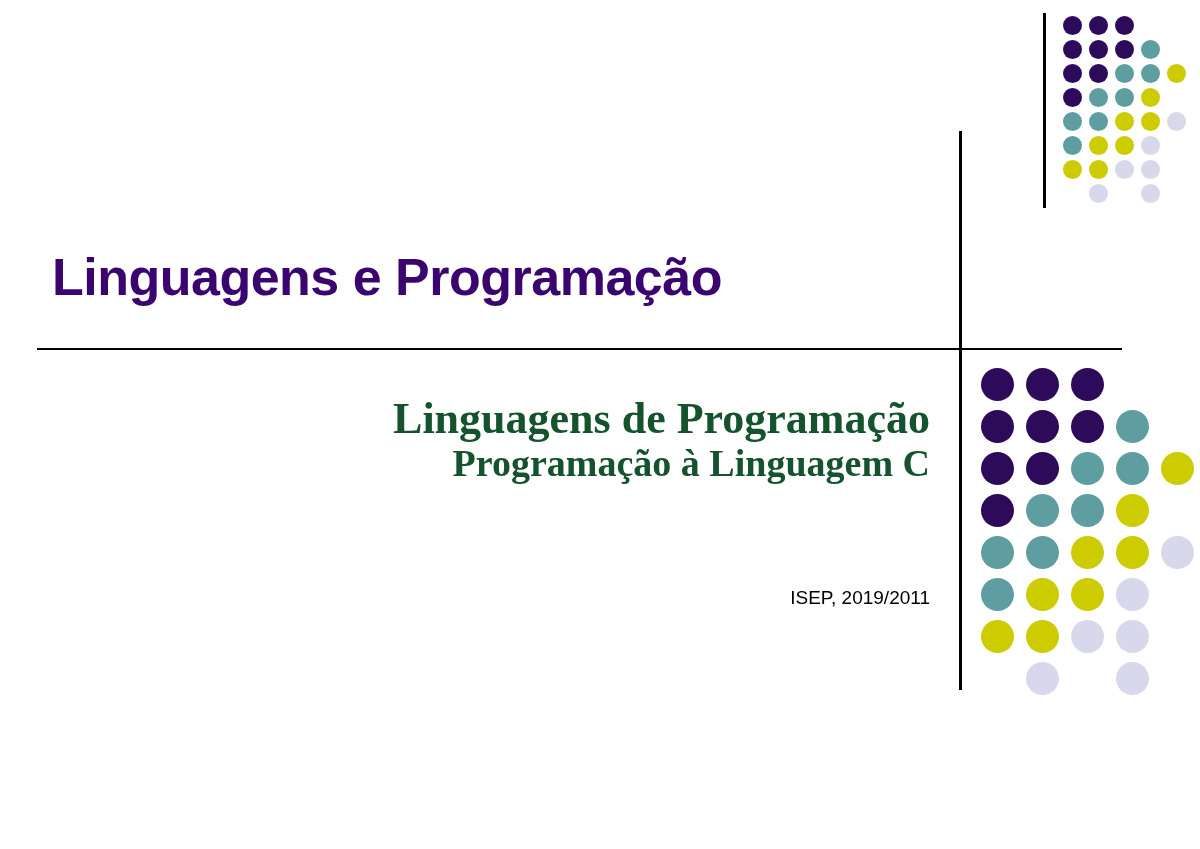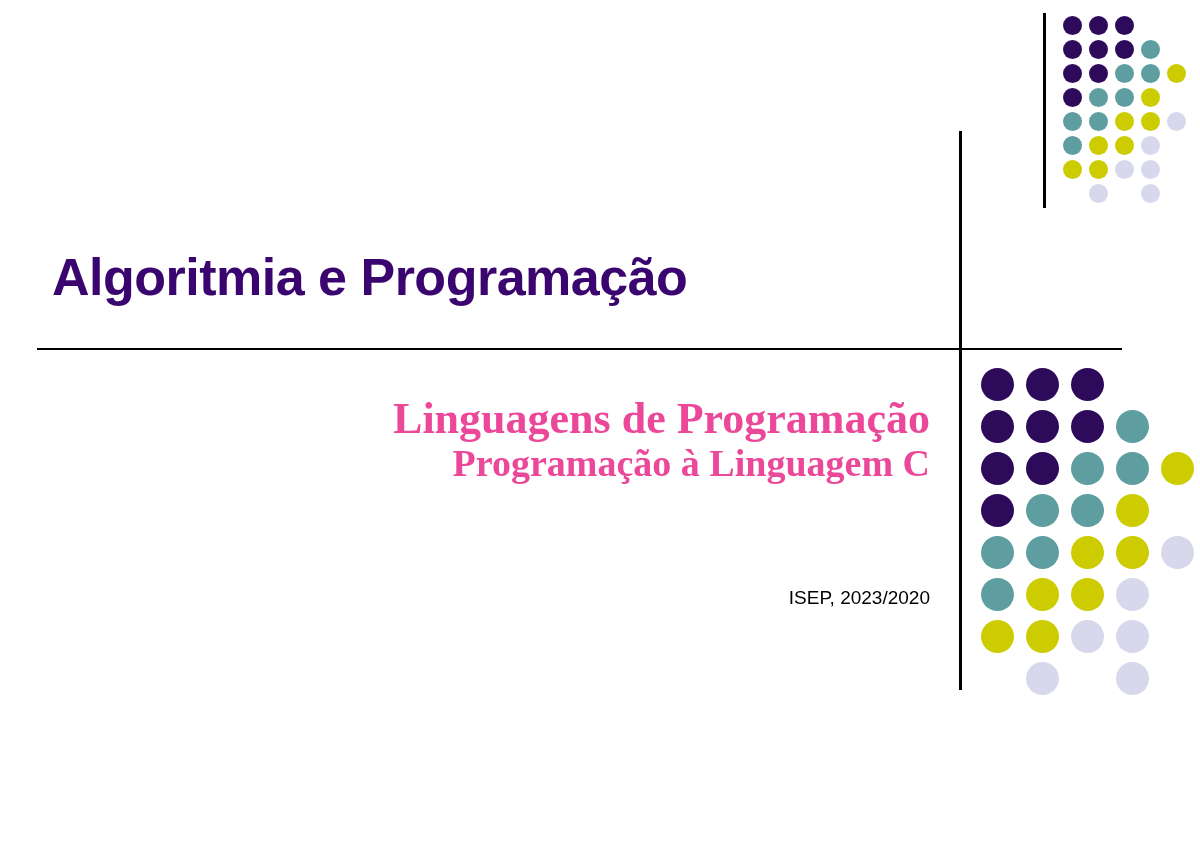--- a/index.html
+++ b/index.html
@@ -60,21 +60,21 @@
   }
 
   #subtitle-block {
     position: absolute;
     left: 120px;
     top: 396px;
     width: 810px;
     text-align: right;
     font-family: "Liberation Serif", serif;
     font-weight: bold;
-    color: #ec4899;
+    color: #14532d;
   }
   #subtitle-line1 {
     font-size: 44px;
     line-height: 1.06;
     display: block;
     white-space: nowrap;
   }
   #subtitle-line2 {
     font-size: 38px;
     line-height: 1.1;
@@ -158,29 +158,29 @@
       <span class="dot-row"><span class="dot" style="background: rgb(95, 158, 160);"></span><span class="dot" style="background: rgb(95, 158, 160);"></span><span class="dot" style="background: rgb(204, 204, 0);"></span><span class="dot" style="background: rgb(204, 204, 0);"></span><span class="dot" style="background: rgb(216, 216, 236);"></span></span>
       <span class="dot-row"><span class="dot" style="background: rgb(95, 158, 160);"></span><span class="dot" style="background: rgb(204, 204, 0);"></span><span class="dot" style="background: rgb(204, 204, 0);"></span><span class="dot" style="background: rgb(216, 216, 236);"></span><span class="dot empty"></span></span>
       <span class="dot-row"><span class="dot" style="background: rgb(204, 204, 0);"></span><span class="dot" style="background: rgb(204, 204, 0);"></span><span class="dot" style="background: rgb(216, 216, 236);"></span><span class="dot" style="background: rgb(216, 216, 236);"></span><span class="dot empty"></span></span>
       <span class="dot-row"><span class="dot empty"></span><span class="dot" style="background: rgb(216, 216, 236);"></span><span class="dot empty"></span><span class="dot" style="background: rgb(216, 216, 236);"></span><span class="dot empty"></span></span>
     </div>
 
   <div class="rule-h"></div>
 
   <div class="rule-v"></div>
 
-  <div id="main-title">Algoritmia e Programação</div>
+  <div id="main-title">Linguagens e Programação</div>
 
   <div id="subtitle-block">
     <span id="subtitle-line1">Linguagens de Programação</span>
     <span id="subtitle-line2">Programação à Linguagem C</span>
   </div>
 
   <div id="author-block">
-    <span id="author-affil">ISEP, 2023/2020</span>
+    <span id="author-affil">ISEP, 2019/2011</span>
   </div>
 
   <div class="dotgrid" id="logo-dots-large">
       <span class="dot-row"><span class="dot" style="background: rgb(45, 11, 90);"></span><span class="dot" style="background: rgb(45, 11, 90);"></span><span class="dot" style="background: rgb(45, 11, 90);"></span><span class="dot empty"></span><span class="dot empty"></span></span>
       <span class="dot-row"><span class="dot" style="background: rgb(45, 11, 90);"></span><span class="dot" style="background: rgb(45, 11, 90);"></span><span class="dot" style="background: rgb(45, 11, 90);"></span><span class="dot" style="background: rgb(95, 158, 160);"></span><span class="dot empty"></span></span>
       <span class="dot-row"><span class="dot" style="background: rgb(45, 11, 90);"></span><span class="dot" style="background: rgb(45, 11, 90);"></span><span class="dot" style="background: rgb(95, 158, 160);"></span><span class="dot" style="background: rgb(95, 158, 160);"></span><span class="dot" style="background: rgb(204, 204, 0);"></span></span>
       <span class="dot-row"><span class="dot" style="background: rgb(45, 11, 90);"></span><span class="dot" style="background: rgb(95, 158, 160);"></span><span class="dot" style="background: rgb(95, 158, 160);"></span><span class="dot" style="background: rgb(204, 204, 0);"></span><span class="dot empty"></span></span>
       <span class="dot-row"><span class="dot" style="background: rgb(95, 158, 160);"></span><span class="dot" style="background: rgb(95, 158, 160);"></span><span class="dot" style="background: rgb(204, 204, 0);"></span><span class="dot" style="background: rgb(204, 204, 0);"></span><span class="dot" style="background: rgb(216, 216, 236);"></span></span>
       <span class="dot-row"><span class="dot" style="background: rgb(95, 158, 160);"></span><span class="dot" style="background: rgb(204, 204, 0);"></span><span class="dot" style="background: rgb(204, 204, 0);"></span><span class="dot" style="background: rgb(216, 216, 236);"></span><span class="dot empty"></span></span>
       <span class="dot-row"><span class="dot" style="background: rgb(204, 204, 0);"></span><span class="dot" style="background: rgb(204, 204, 0);"></span><span class="dot" style="background: rgb(216, 216, 236);"></span><span class="dot" style="background: rgb(216, 216, 236);"></span><span class="dot empty"></span></span>

